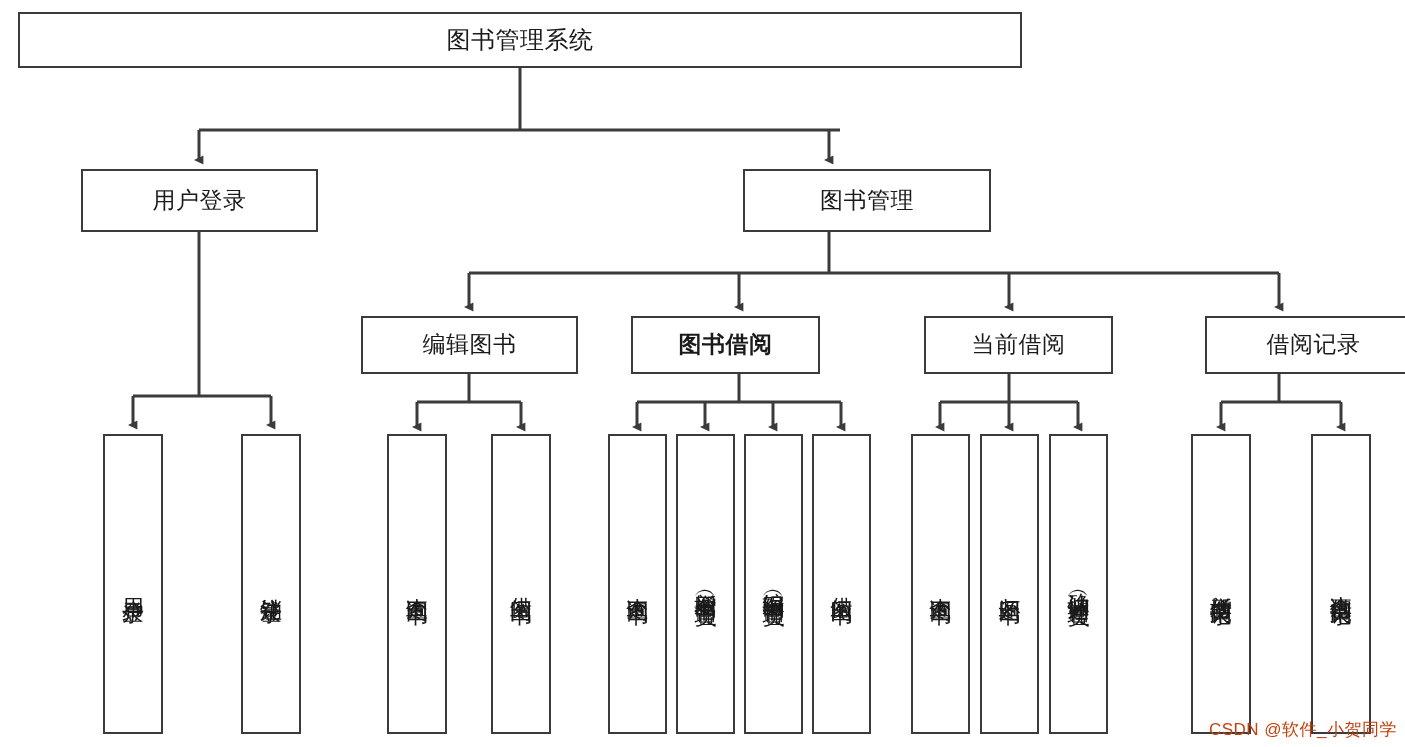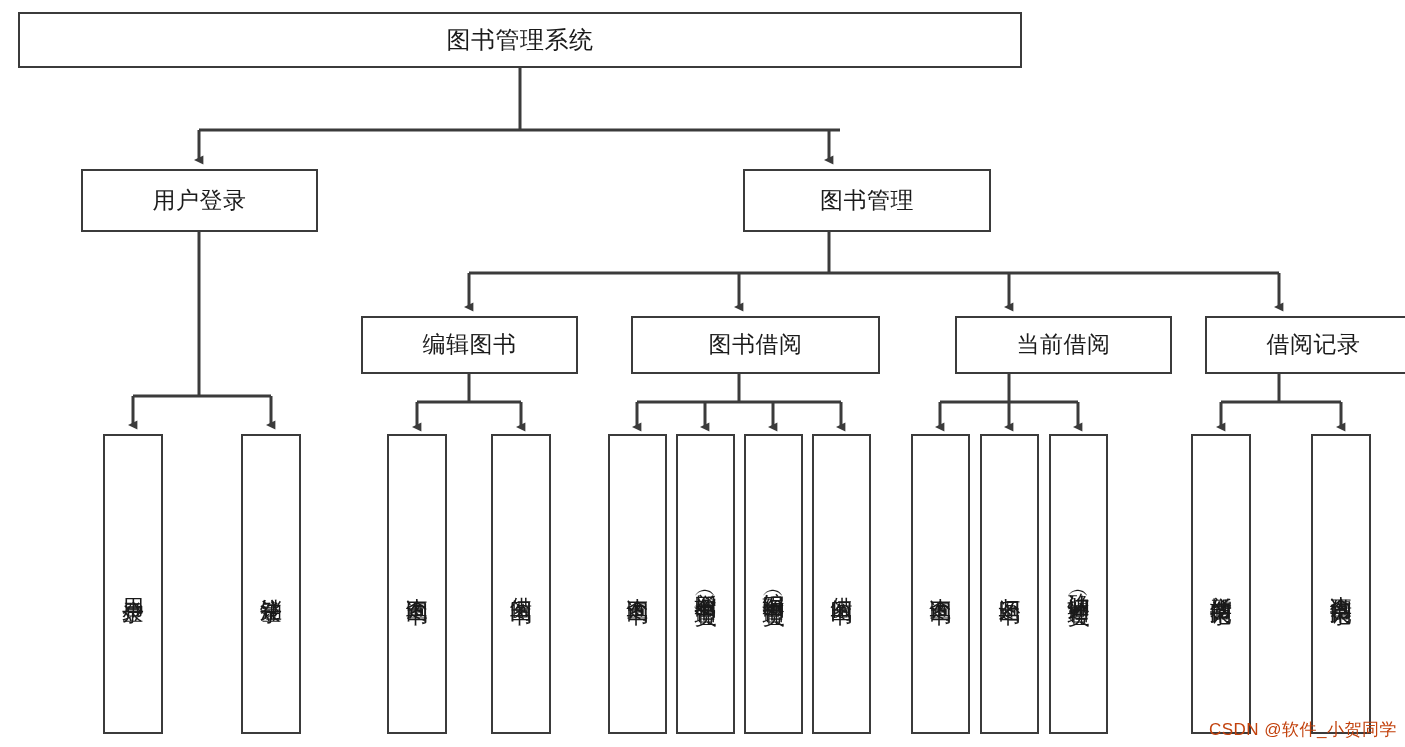--- a/index.html
+++ b/index.html
@@ -134,24 +134,24 @@
   <div class="node horiz" style="left:81px; top:169px; width:237px; height:63px;">
     <span class="label">用户登录</span>
   </div>
   <div class="node horiz" style="left:711px; top:169px; width:248px; height:63px;margin-left:32px;">
     <span class="label">图书管理</span>
   </div>
 
   <div class="node horiz" style="left:361px; top:316px; width:217px; height:58px;">
     <span class="label">编辑图书</span>
   </div>
-  <div class="node horiz" style="left:631px; top:316px; width:249px; height:58px;">
+  <div class="node horiz" style="left:631px; top:316px; width:189px; height:58px;font-weight:bold;">
     <span class="label">图书借阅</span>
   </div>
-  <div class="node horiz" style="left:955px; top:316px; width:217px; height:58px;">
+  <div class="node horiz" style="left:924px; top:316px; width:189px; height:58px;">
     <span class="label">当前借阅</span>
   </div>
   <div class="node horiz" style="left:1171px; top:316px; width:217px; height:58px;margin-left:34px;">
     <span class="label">借阅记录</span>
   </div>
 
   <div class="node vert" style="left:103px; top:434px; width:60px; height:300px;">
     <span class="label">用户登录</span>
   </div>
   <div class="node vert" style="left:241px; top:434px; width:60px; height:300px;">

